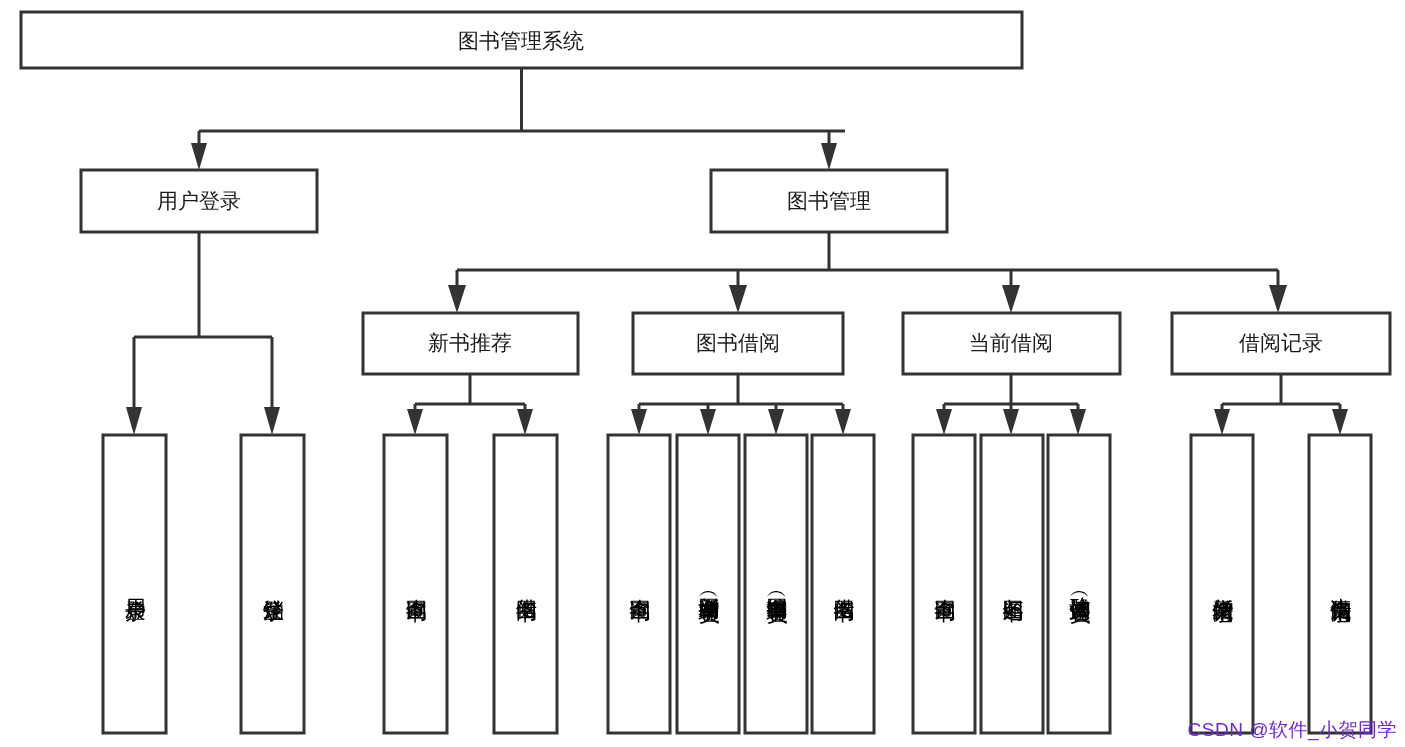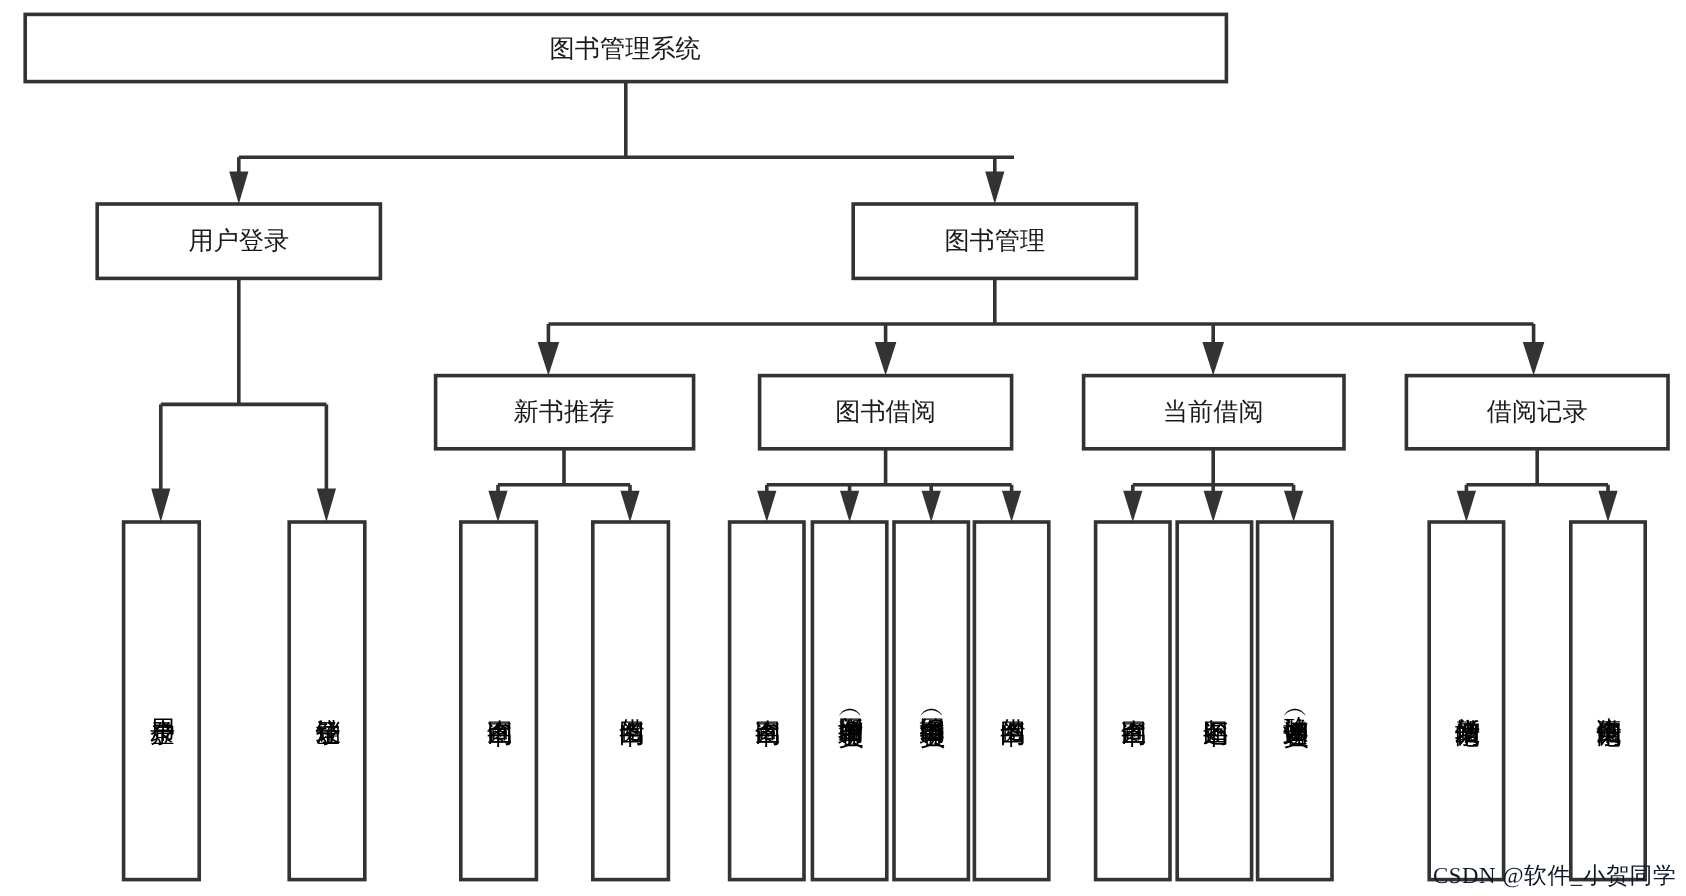--- a/index.html
+++ b/index.html
@@ -64,23 +64,23 @@
     height: 100%;
     display: flex;
     align-items: center;
     justify-content: center;
     overflow: hidden;
   }
   .watermark {
     position: absolute;
     right: 8px;
     bottom: 4px;
-    font-family: Liberation Serif, serif;
+    font-family: Liberation Sans, sans-serif;
     font-size: 19px;
-    color: #0f172a;
+    color: #6d28d9;
     letter-spacing: 0.5px;
     white-space: nowrap;
     pointer-events: none;
   }
 </style>
 </head>
 <body>
 
 <div id="diagram-root">
 

